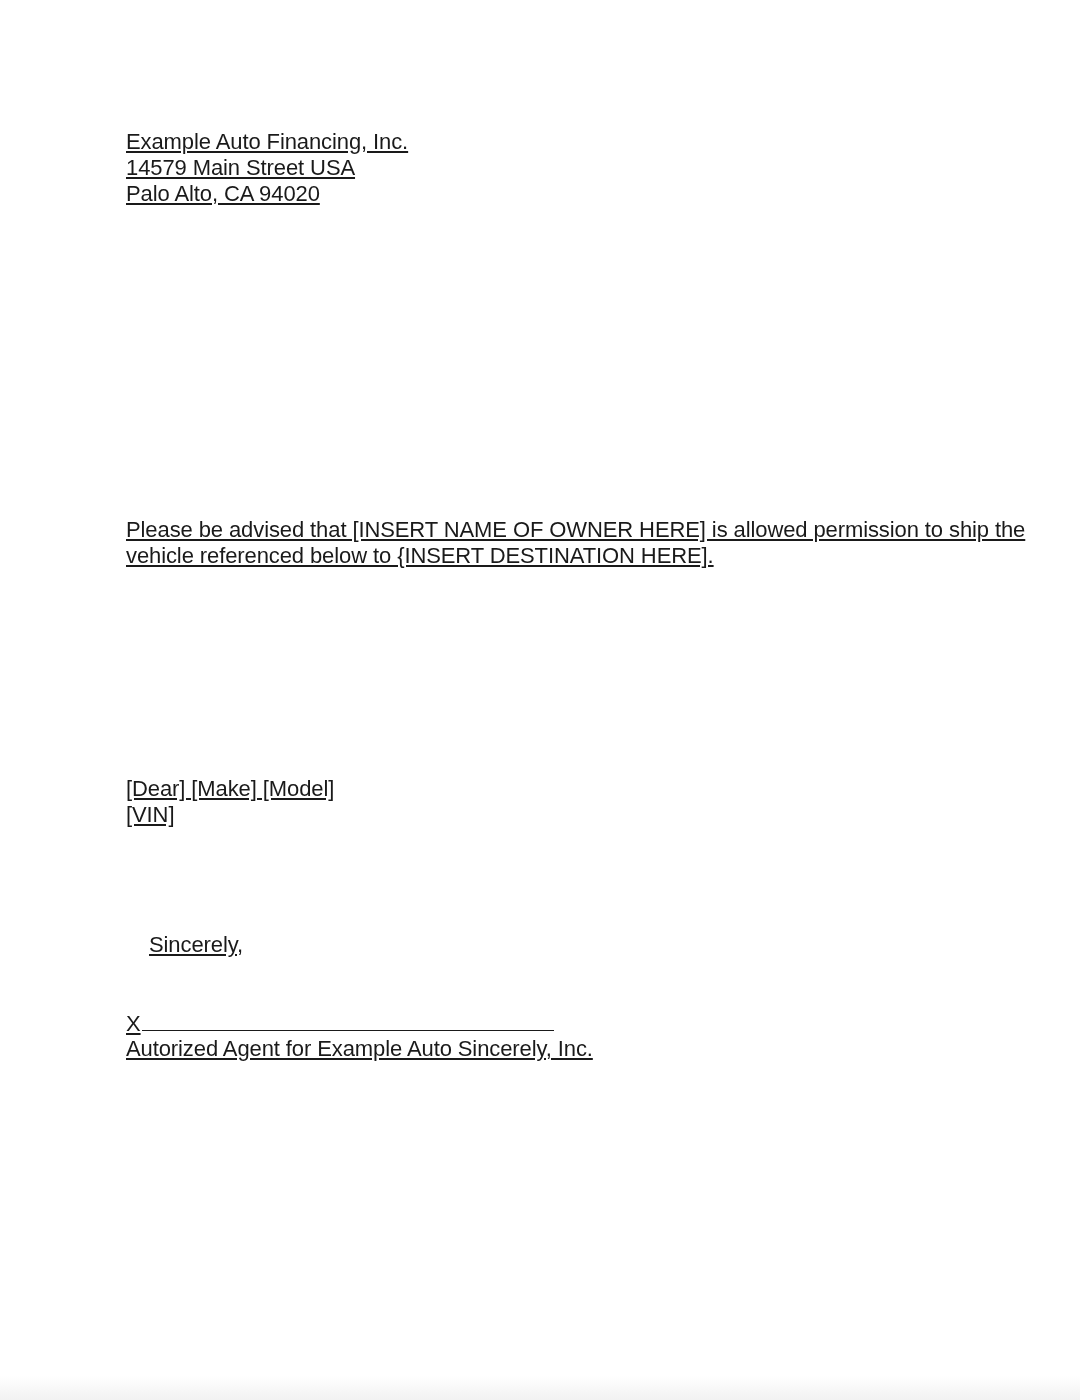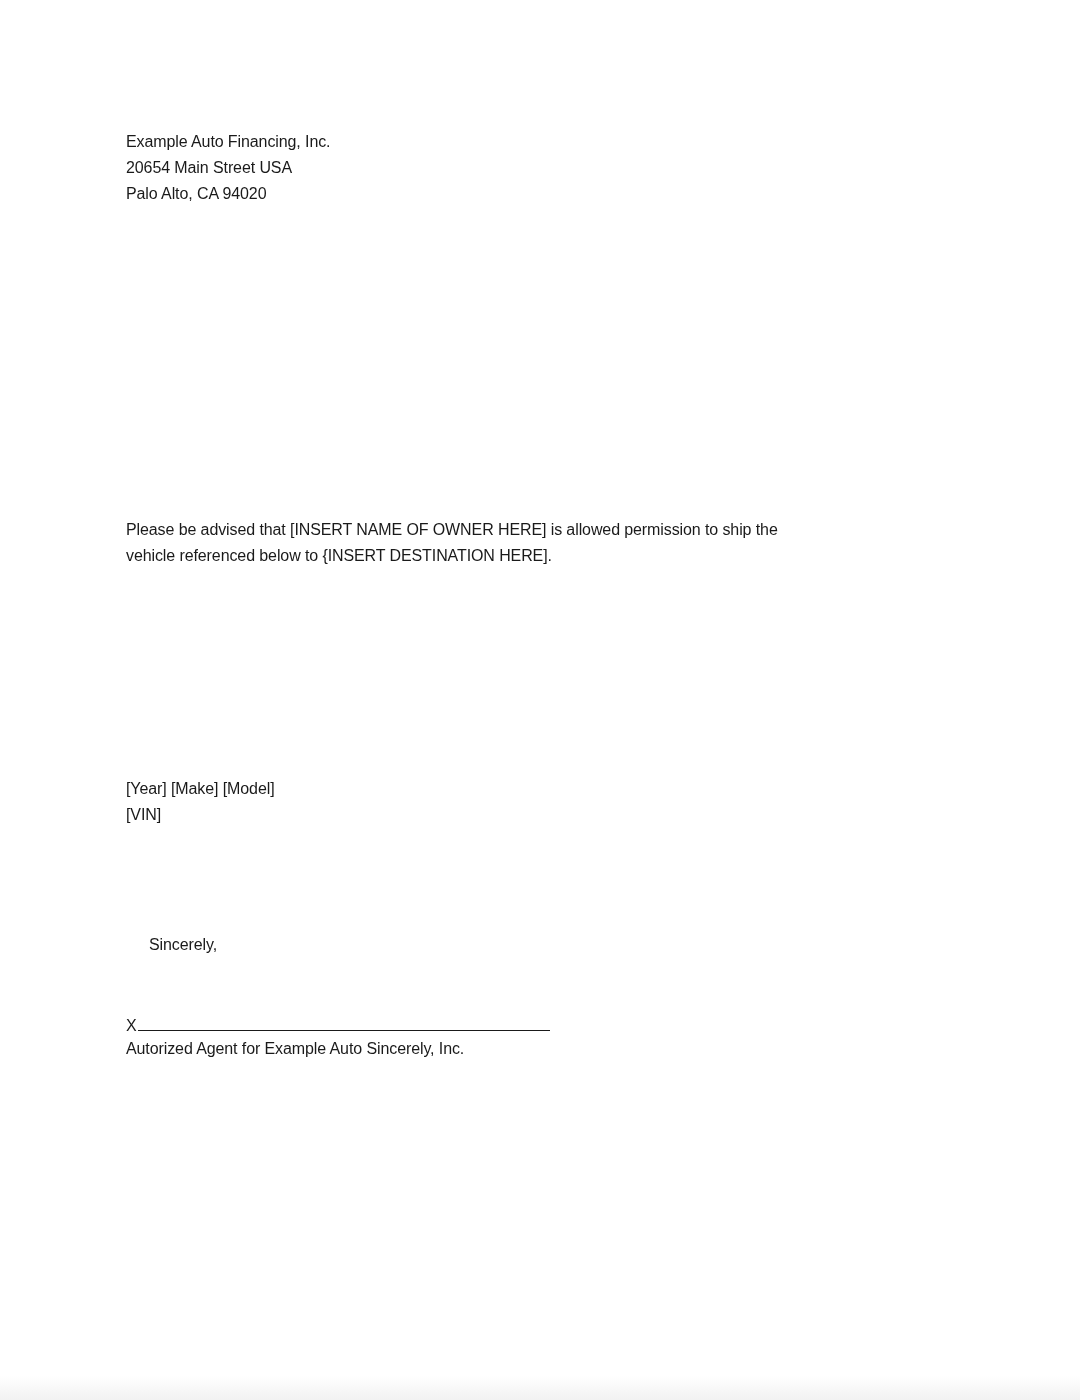--- a/index.html
+++ b/index.html
@@ -24,48 +24,49 @@
     }
     .bottom-shadow {
       position: absolute;
       left: 0; right: 0; bottom: 0;
       height: 24px;
       background: linear-gradient(to bottom, rgba(255,255,255,0), rgba(240,240,240,0.9));
     }
     .line {
       position: absolute;
       left: 126px;
-      font-size: 16px;
+      font-size: 22px;
       line-height: 26px;
       white-space: nowrap;
       letter-spacing: -0.1px;
+      text-decoration: underline;
     }
     .sig-line {
       display: inline-block;
       width: 412px;
       border-bottom: 1.5px solid #1a1a1a;
       height: 20px;
       vertical-align: baseline;
       margin-left: 1px;
     }
   </style>
 </head>
 <body>
 
 <div class="page">
 
   <div class="line" style="top:129px;">Example Auto Financing, Inc.</div>
-  <div class="line" style="top:155px;">20654 Main Street USA</div>
+  <div class="line" style="top:155px;">14579 Main Street USA</div>
   <div class="line" style="top:181px;">Palo Alto, CA 94020</div>
 
 
   <div class="line" style="top:517px;">Please be advised that [INSERT NAME OF OWNER HERE] is allowed permission to ship the</div>
   <div class="line" style="top:543px;">vehicle referenced below to {INSERT DESTINATION HERE].</div>
 
-  <div class="line" style="top:776px;">[Year] [Make] [Model]</div>
+  <div class="line" style="top:776px;">[Dear] [Make] [Model]</div>
   <div class="line" style="top:802px;">[VIN]</div>
 
   <div class="line" style="top:932px;margin-left:23px;">Sincerely,</div>
 
   <div class="line" style="top:1010px;">
     <span>X</span><span class="sig-line"></span>
   </div>
   <div class="line" style="top:1036px;">Autorized Agent for Example Auto Sincerely, Inc.</div>
 
   <div class="bottom-shadow"></div>

